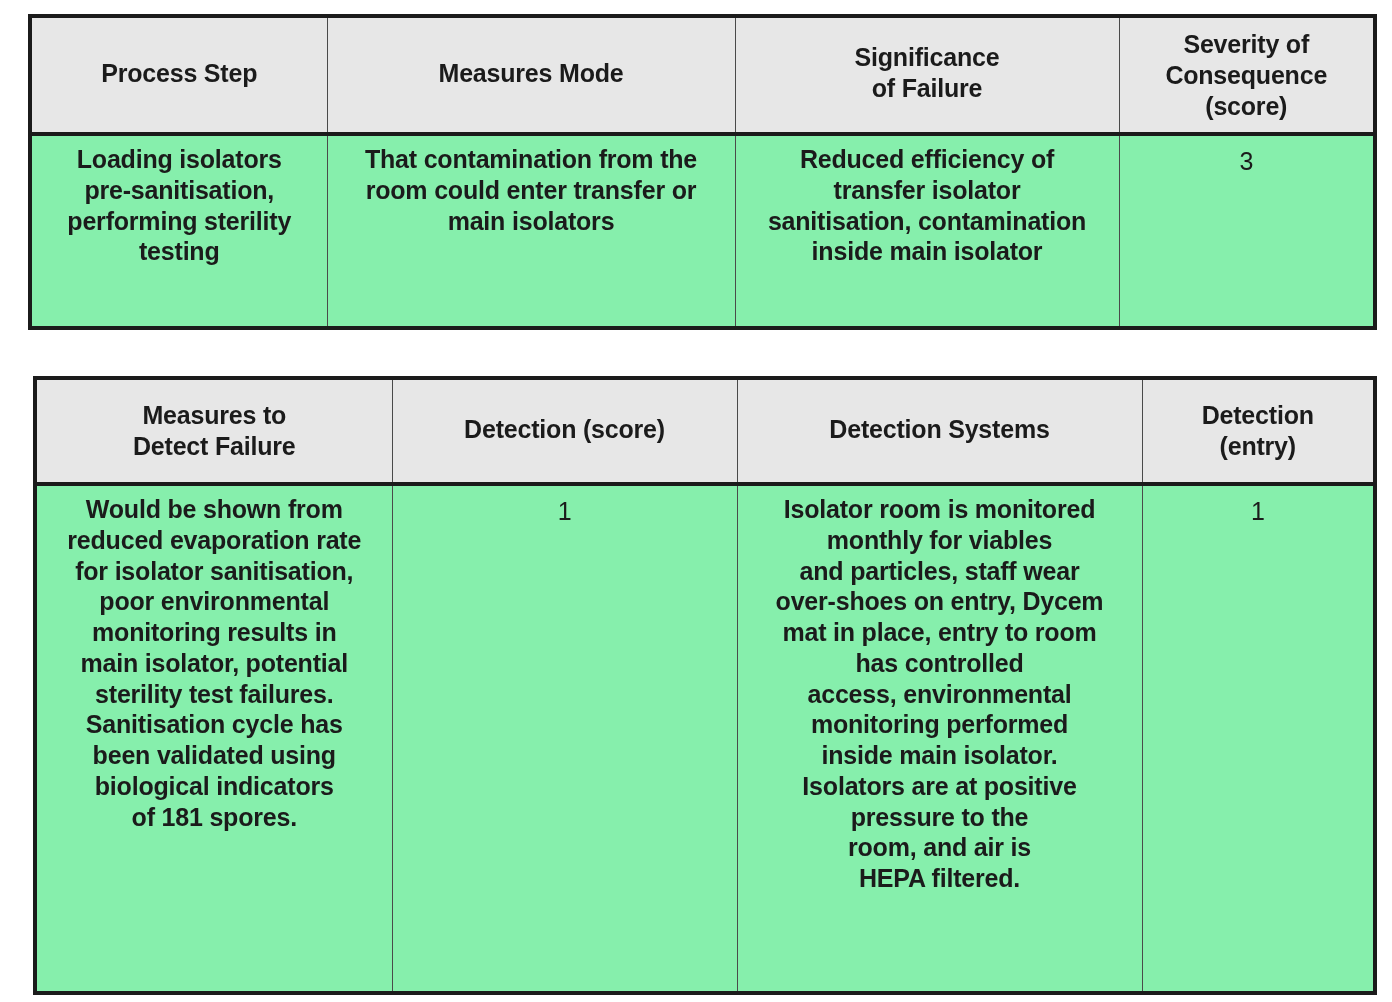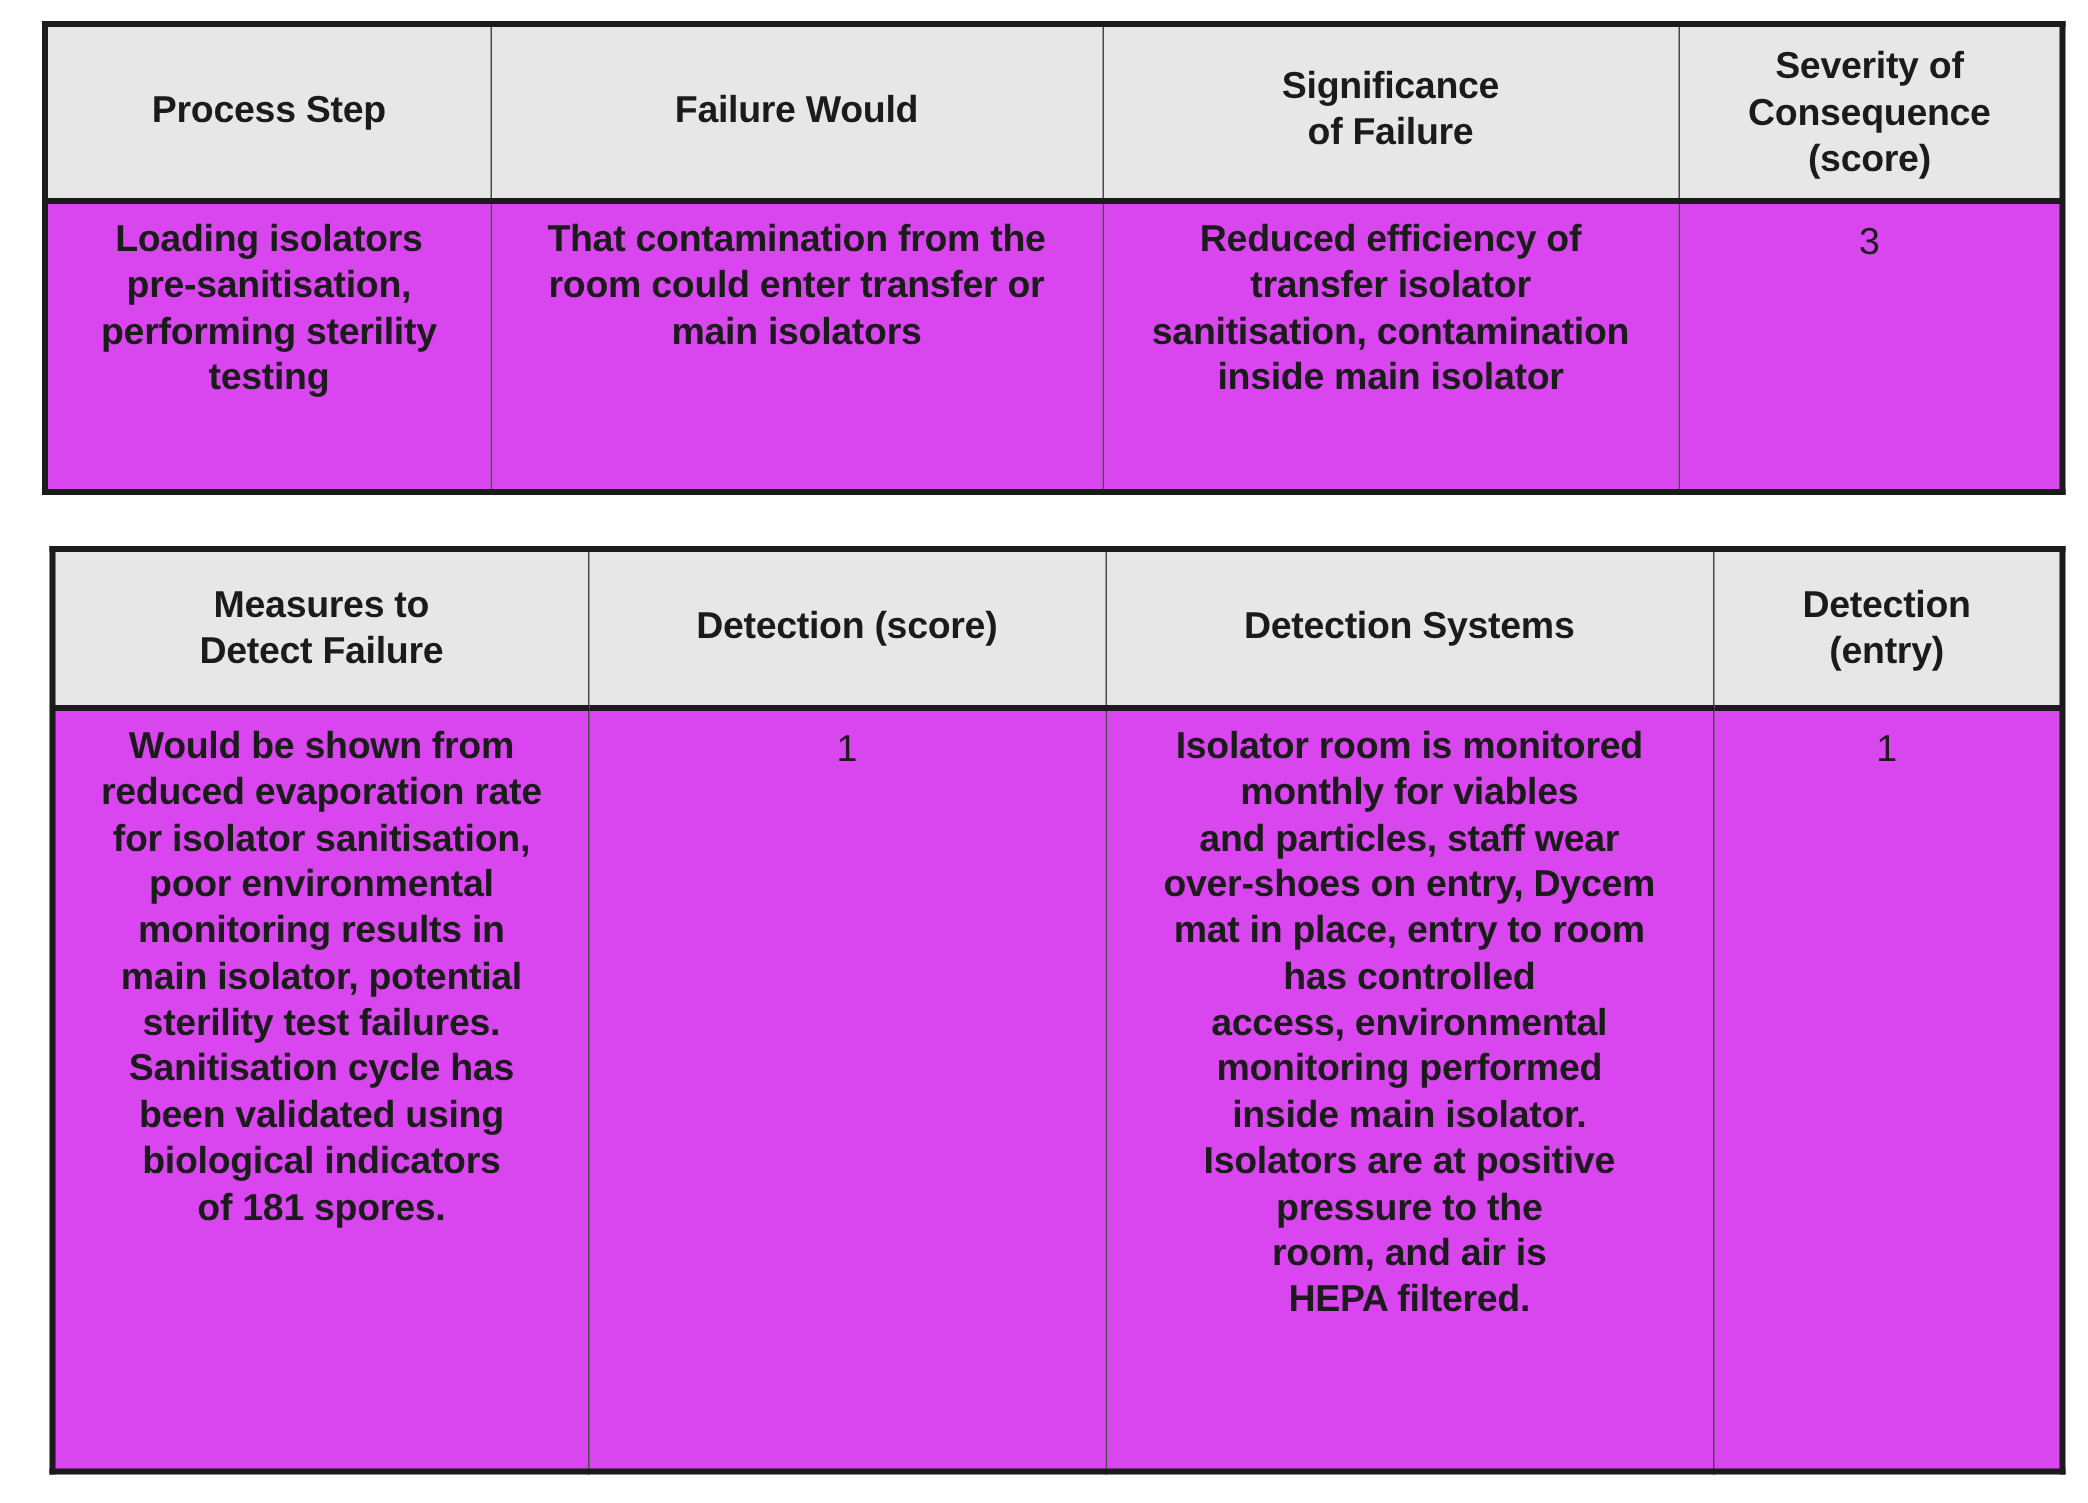--- a/index.html
+++ b/index.html
@@ -34,21 +34,21 @@
   }
 
   .fmea-table.table-one {
     left: 28px;
     top: 14px;
     width: 1345px;
   }
 
   .fmea-table.table-two {
     left: 33px;
-    top: 364px;
+    top: 376px;
     width: 1340px;
   }
 
   .fmea-table th,
   .fmea-table td {
     border: 1px solid #4a4a4a;
     padding: 0;
     vertical-align: middle;
     text-align: center;
   }
@@ -64,21 +64,21 @@
     border-top: none;
     font-weight: bold;
     font-size: 25px;
     line-height: 1.24;
     letter-spacing: -0.2px;
   }
   .fmea-table thead tr th:first-child { border-left: none; text-align: center; }
   .fmea-table thead tr th:last-child  { border-right: none; }
 
   .fmea-table tbody tr td {
-    background: #d946ef;
+    background: #86efac;
     font-weight: bold;
     font-size: 25px;
     line-height: 1.23;
     letter-spacing: -0.2px;
     vertical-align: top;
   }
   .fmea-table tbody tr td:first-child { border-left: none; }
   .fmea-table tbody tr td:last-child  { border-right: none; }
   .fmea-table tbody tr:last-child td  { border-bottom: none; }
 
@@ -132,21 +132,21 @@
         <col class="t1-c2">
         <col class="t1-c3">
         <col class="t1-c4">
     </colgroup>
     <thead>
       <tr class="t1-head-row">
         <th class="h-bottom">
           <div class="headbox">Process Step</div>
         </th>
         <th class="h-bottom">
-          <div class="headbox">Failure Would</div>
+          <div class="headbox">Measures Mode</div>
         </th>
         <th class="h-bottom">
           <div class="headbox">Significance
 of Failure</div>
         </th>
         <th class="h-mid">
           <div class="headbox">Severity of
 Consequence
 (score)</div>
         </th>

